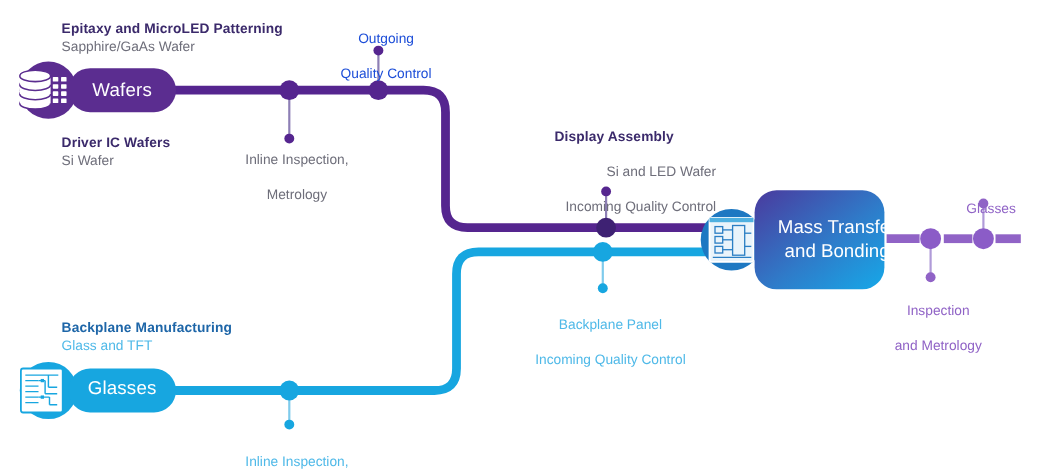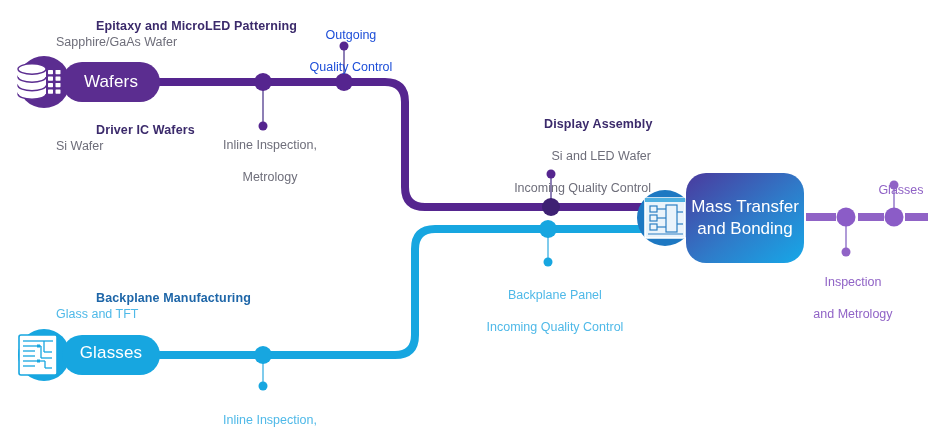--- a/index.html
+++ b/index.html
@@ -26,21 +26,20 @@
   }
   .lbl {
     position: absolute;
     white-space: pre;
     line-height: 1.28;
   }
   .lbl-bold {
     font-weight: bold;
     font-size: 12.5px;
     letter-spacing: 0.01em;
-    margin-left: 40px;
   }
   .lbl-sub {
     font-size: 12.5px;
   }
   .lbl-ann {
     font-size: 12.5px;
     text-align: center;
   }
   .pill {
     position: absolute;
@@ -55,20 +54,21 @@
   .node-box {
     position: absolute;
     display: flex;
     align-items: center;
     justify-content: center;
     text-align: center;
     border-radius: 18px;
     color: #ffffff;
     font-size: 17px;
     line-height: 1.3;
+    padding-left: 16px;
   }
 </style>
 </head>
 <body>
 
 <div id="canvas">
 
   <svg id="flow-svg" viewBox="0 0 950 428">
     <defs>
       <linearGradient id="nodeGrad" x1="0%" y1="0%" x2="100%" y2="100%">

